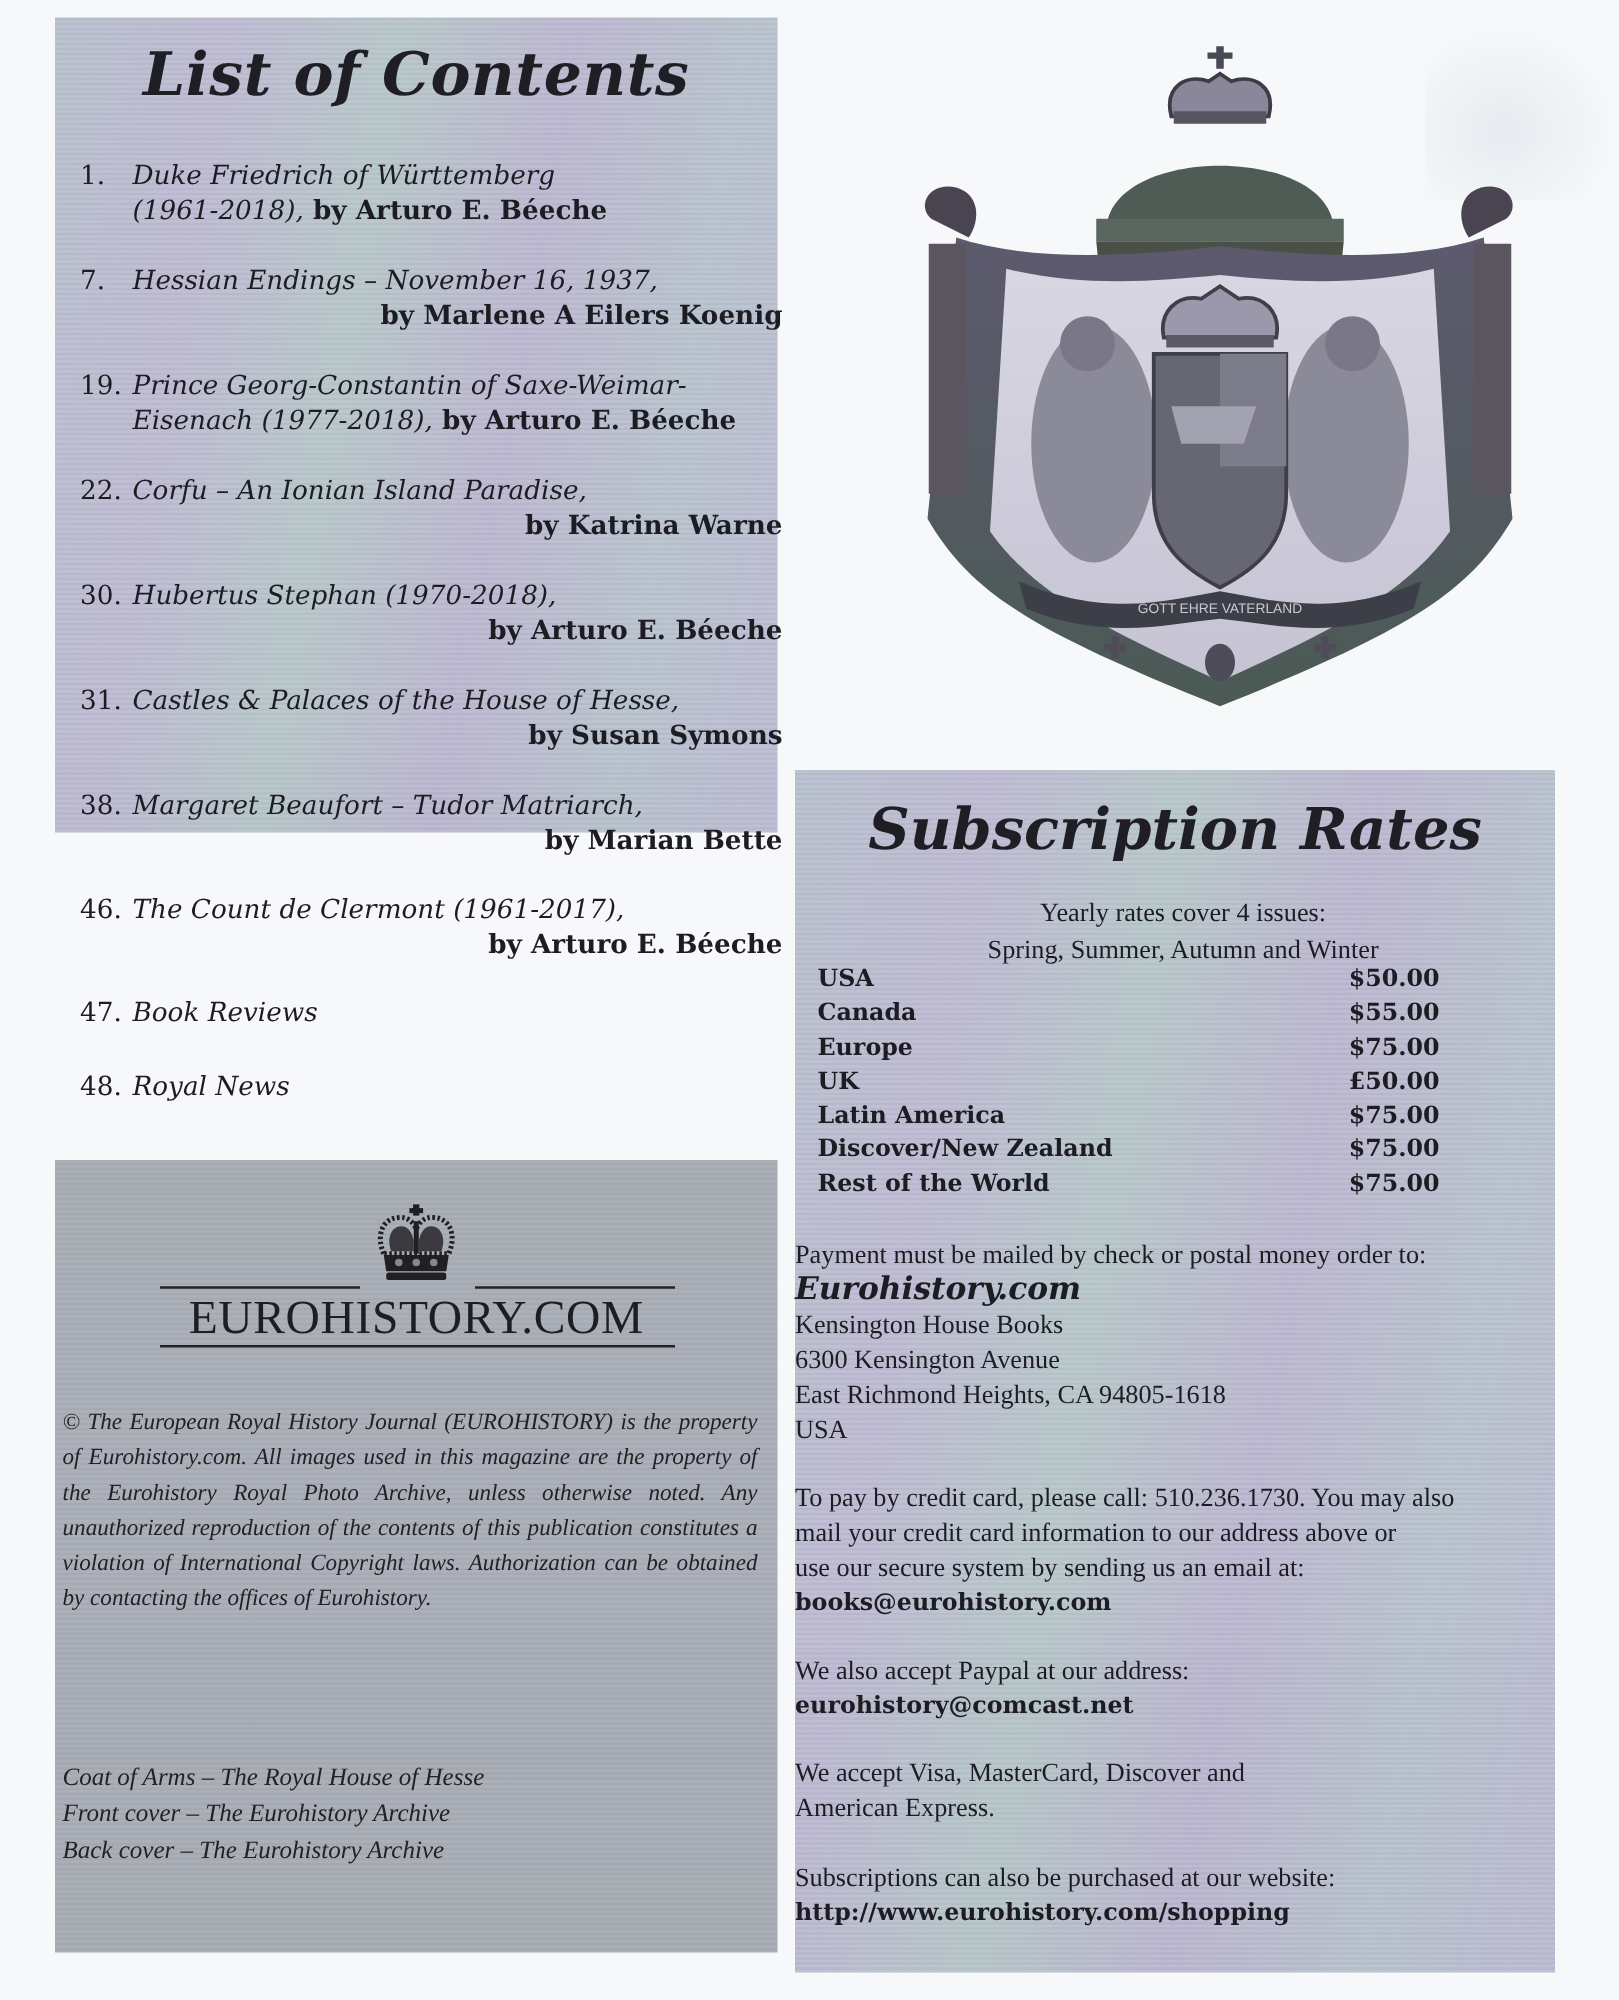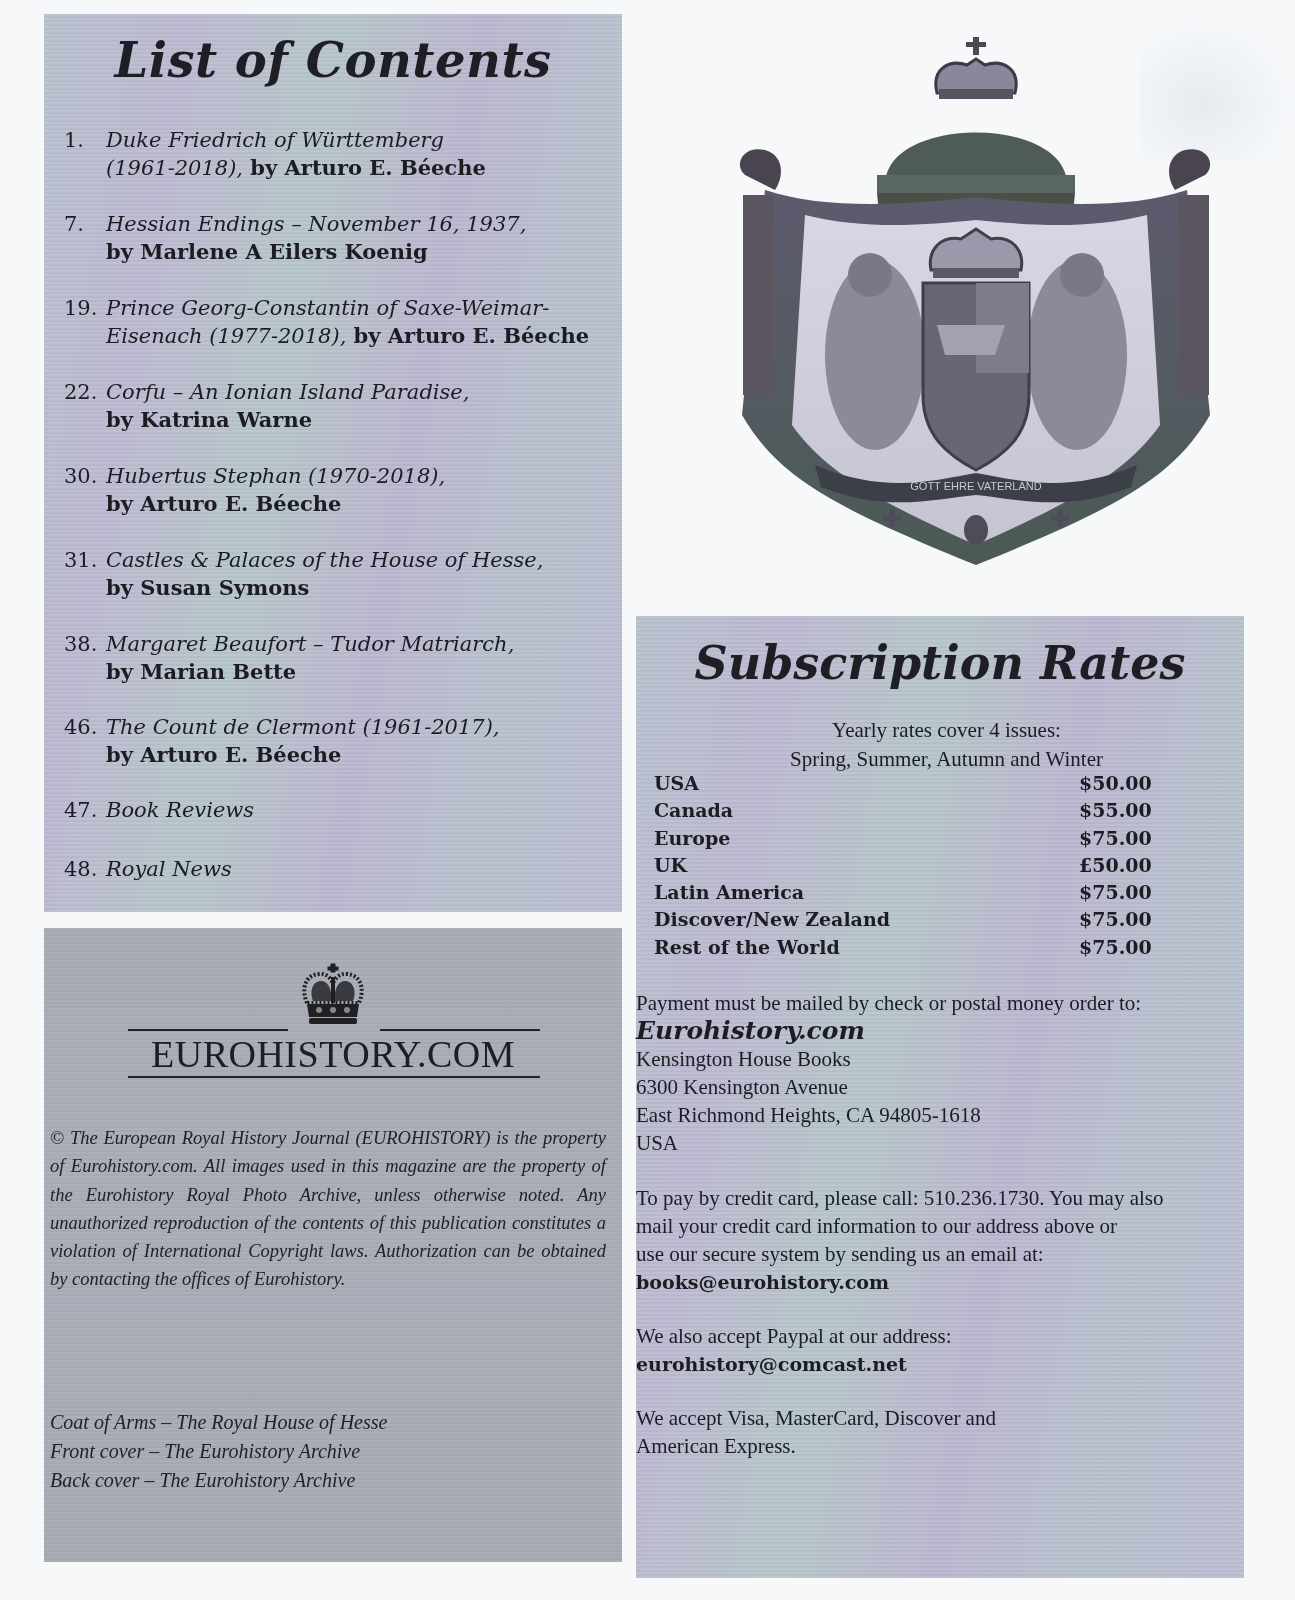--- a/index.html
+++ b/index.html
@@ -20,33 +20,33 @@
       repeating-linear-gradient(0deg, rgba(255,255,255,0.06) 0px, rgba(255,255,255,0.06) 2px, rgba(0,0,0,0.02) 2px, rgba(0,0,0,0.02) 4px),
       linear-gradient(100deg, #b7c0cc 0%, #bdb9d2 20%, #b6c6c8 40%, #bcb6d0 60%, #b7c2cc 80%, #bcbbd3 100%);
   }
   .panel-grey {
     background:
       repeating-linear-gradient(0deg, rgba(255,255,255,0.04) 0px, rgba(255,255,255,0.04) 2px, rgba(0,0,0,0.02) 2px, rgba(0,0,0,0.02) 4px),
       linear-gradient(180deg, #a7acb4 0%, #a9adb8 50%, #a6abb3 100%);
   }
 
   
-  #toc { left: 44px; top: 14px; width: 578px; height: 898px; }
+  #toc { left: 44px; top: 14px; width: 578px; height: 652px; }
   #toc h1 {
     position: absolute; left: 0; top: 18px; width: 100%;
     text-align: center; font-style: italic; font-weight: bold;
     font-family: "DejaVu Serif", serif; font-size: 48px; letter-spacing: 0.5px;
     color: #1e1e24;
   }
   .toc-list { position: absolute; left: 20px; top: 112px; width: 560px; }
   .toc-item { position: absolute; left: 0; width: 560px; font-size: 21px; line-height: 28px; }
   .toc-num { position: absolute; left: 0; top: 0; width: 42px; text-align: left; }
   .toc-text { position: absolute; left: 42px; top: 0; width: 520px; }
   .toc-title { font-style: italic; }
-  .toc-author { font-weight: bold; }
+  .toc-author { font-weight: bold; text-align: right; }
 
   
   #logo-panel { left: 44px; top: 928px; width: 578px; height: 634px; }
   .crown-icon { position: absolute; left: 253px; top: 35px; width: 72px; height: 66px; }
   .logo-rule { position: absolute; height: 2px; background: #222; }
   .logo-word {
     position: absolute; left: 84px; top: 104px; width: 410px; text-align: center;
     font-family: "Liberation Serif", serif; font-size: 38px; letter-spacing: 0.5px; color: #1d1d22;
   }
   .copyright {
@@ -305,13 +305,17 @@
   <div class="subs-block" style="top:788px">
     <div>We accept Visa, MasterCard, Discover and</div>
     <div>American Express.</div>
   </div>
 
   <div class="subs-block" style="top:706px">
     <div>We also accept Paypal at our address:</div>
     <div class="bold">eurohistory@comcast.net</div>
   </div>
 
+  <div class="subs-block" style="top:872px">
+    <div>Subscriptions can also be purchased at our website:</div>
+    <div class="bold">http://www.eurohistory.com/shopping</div>
+  </div>
 </section>
 
 </body></html>

